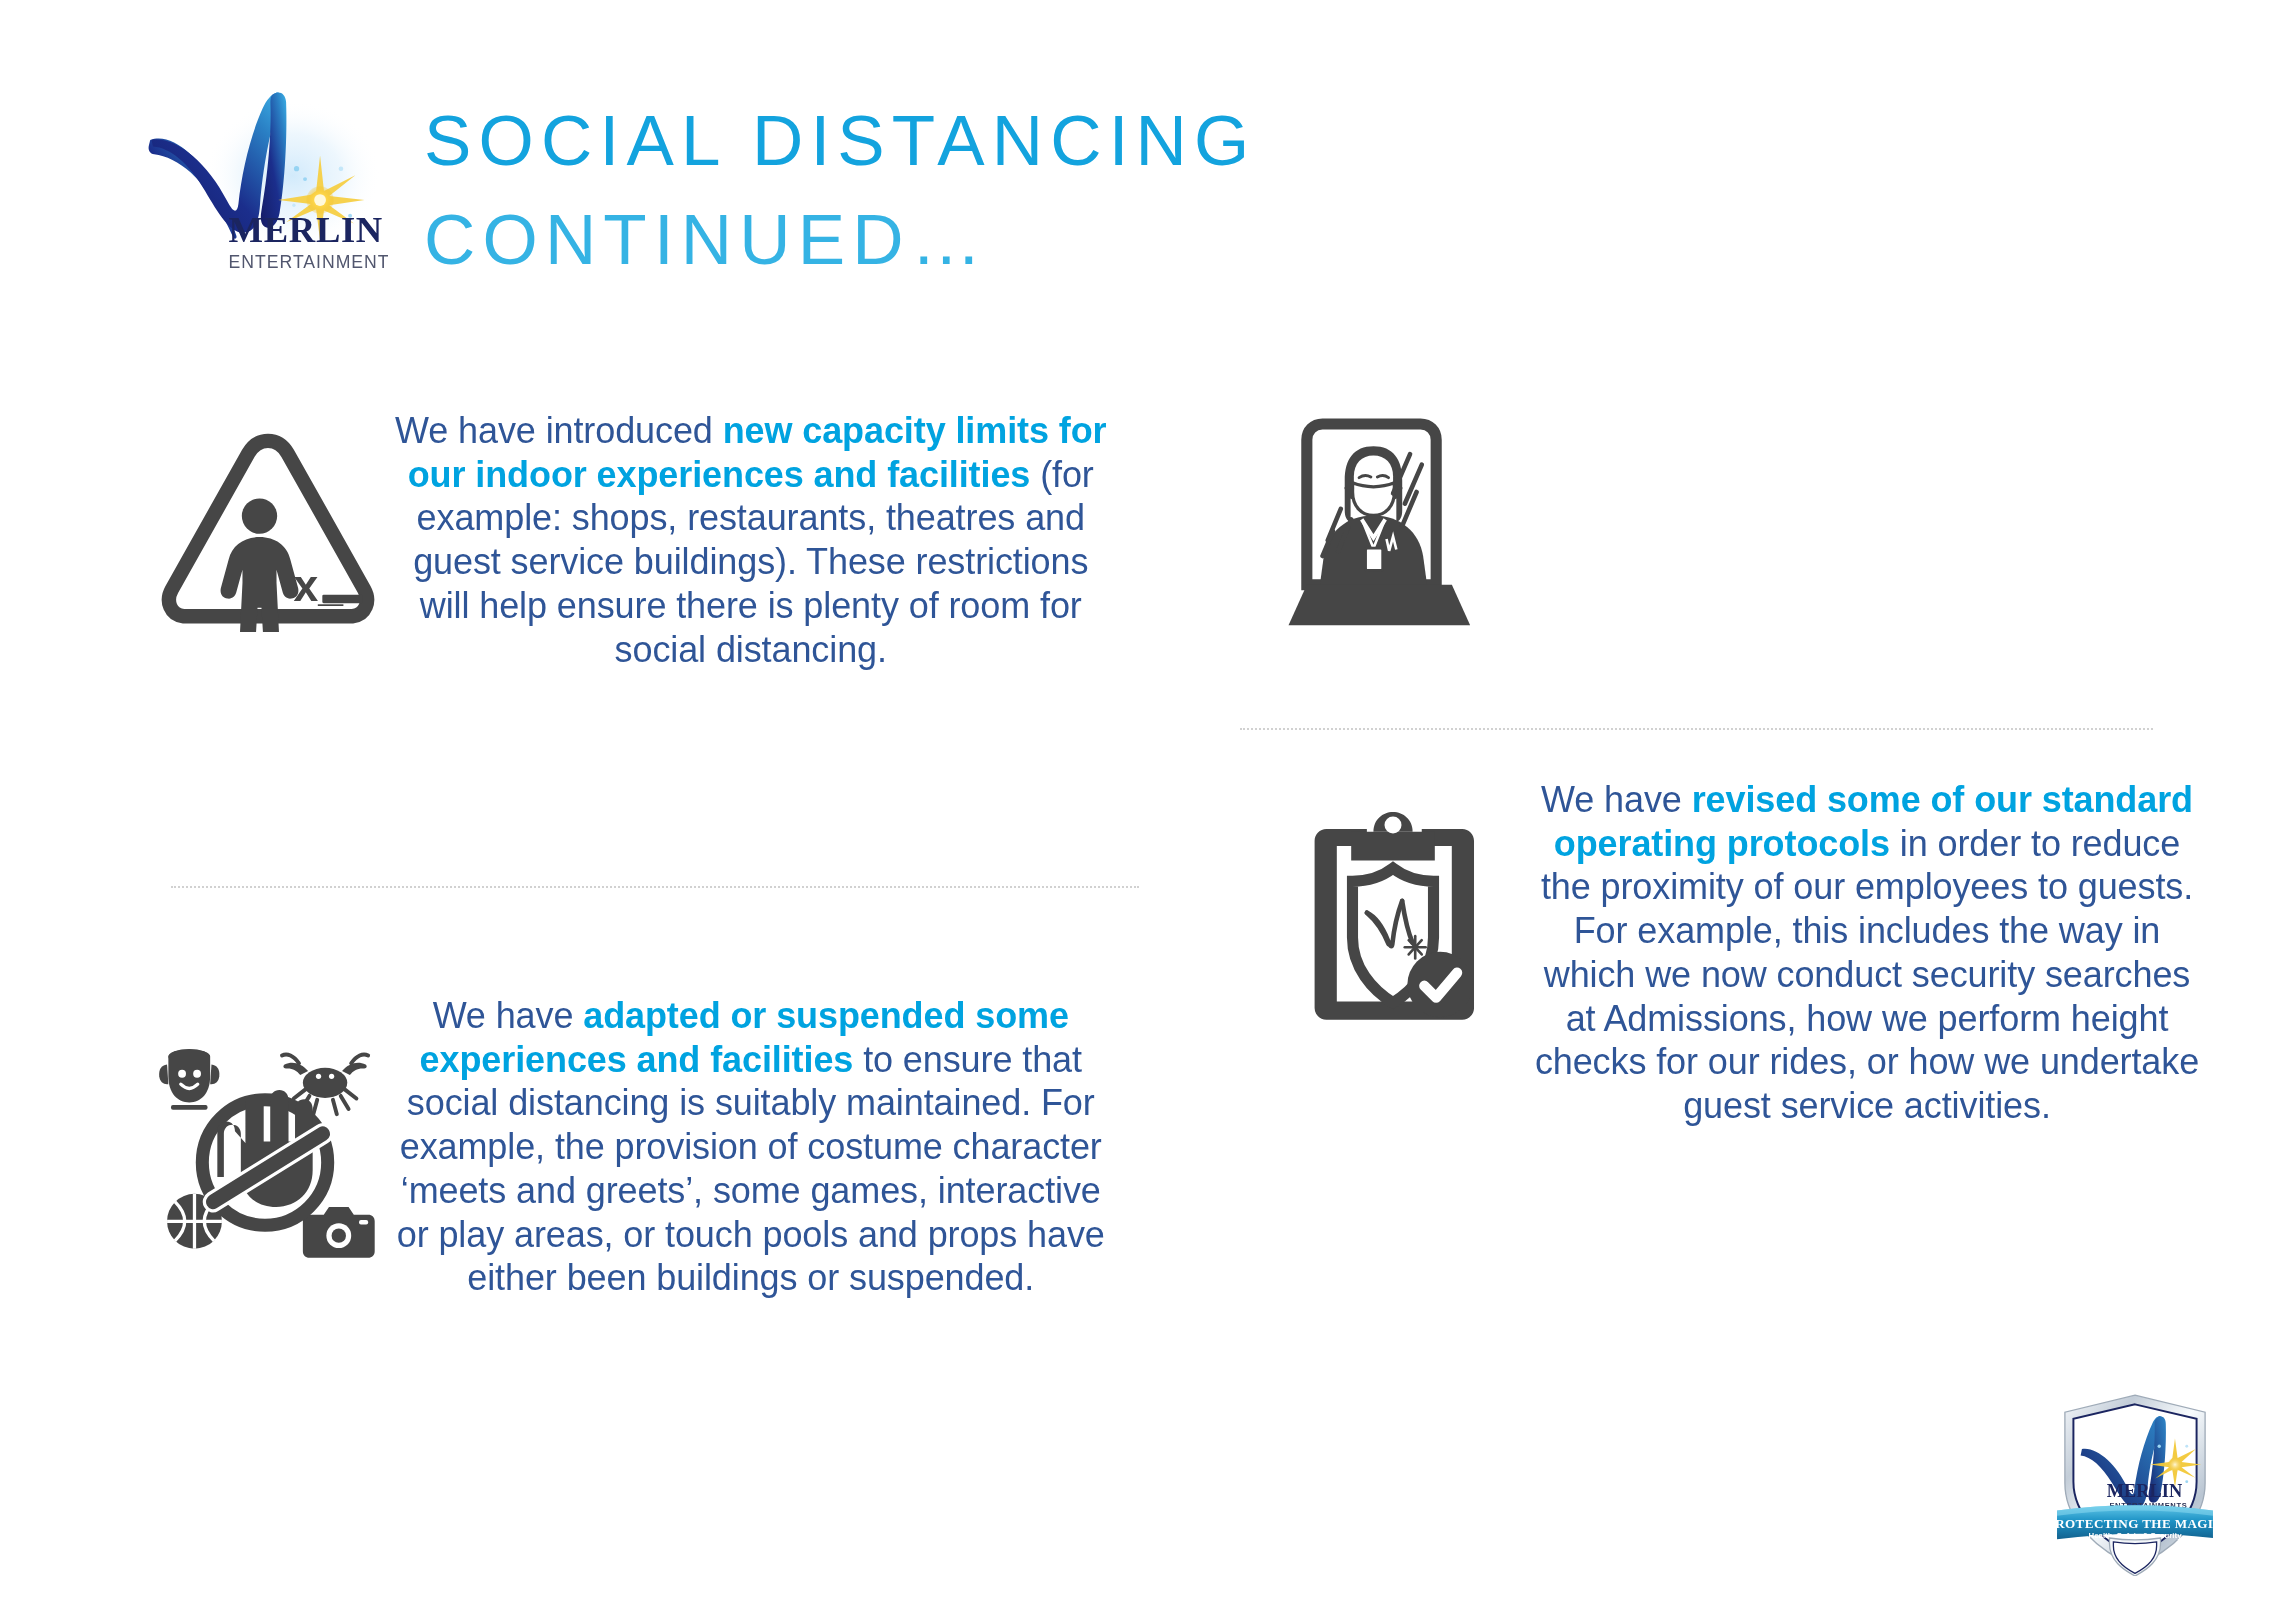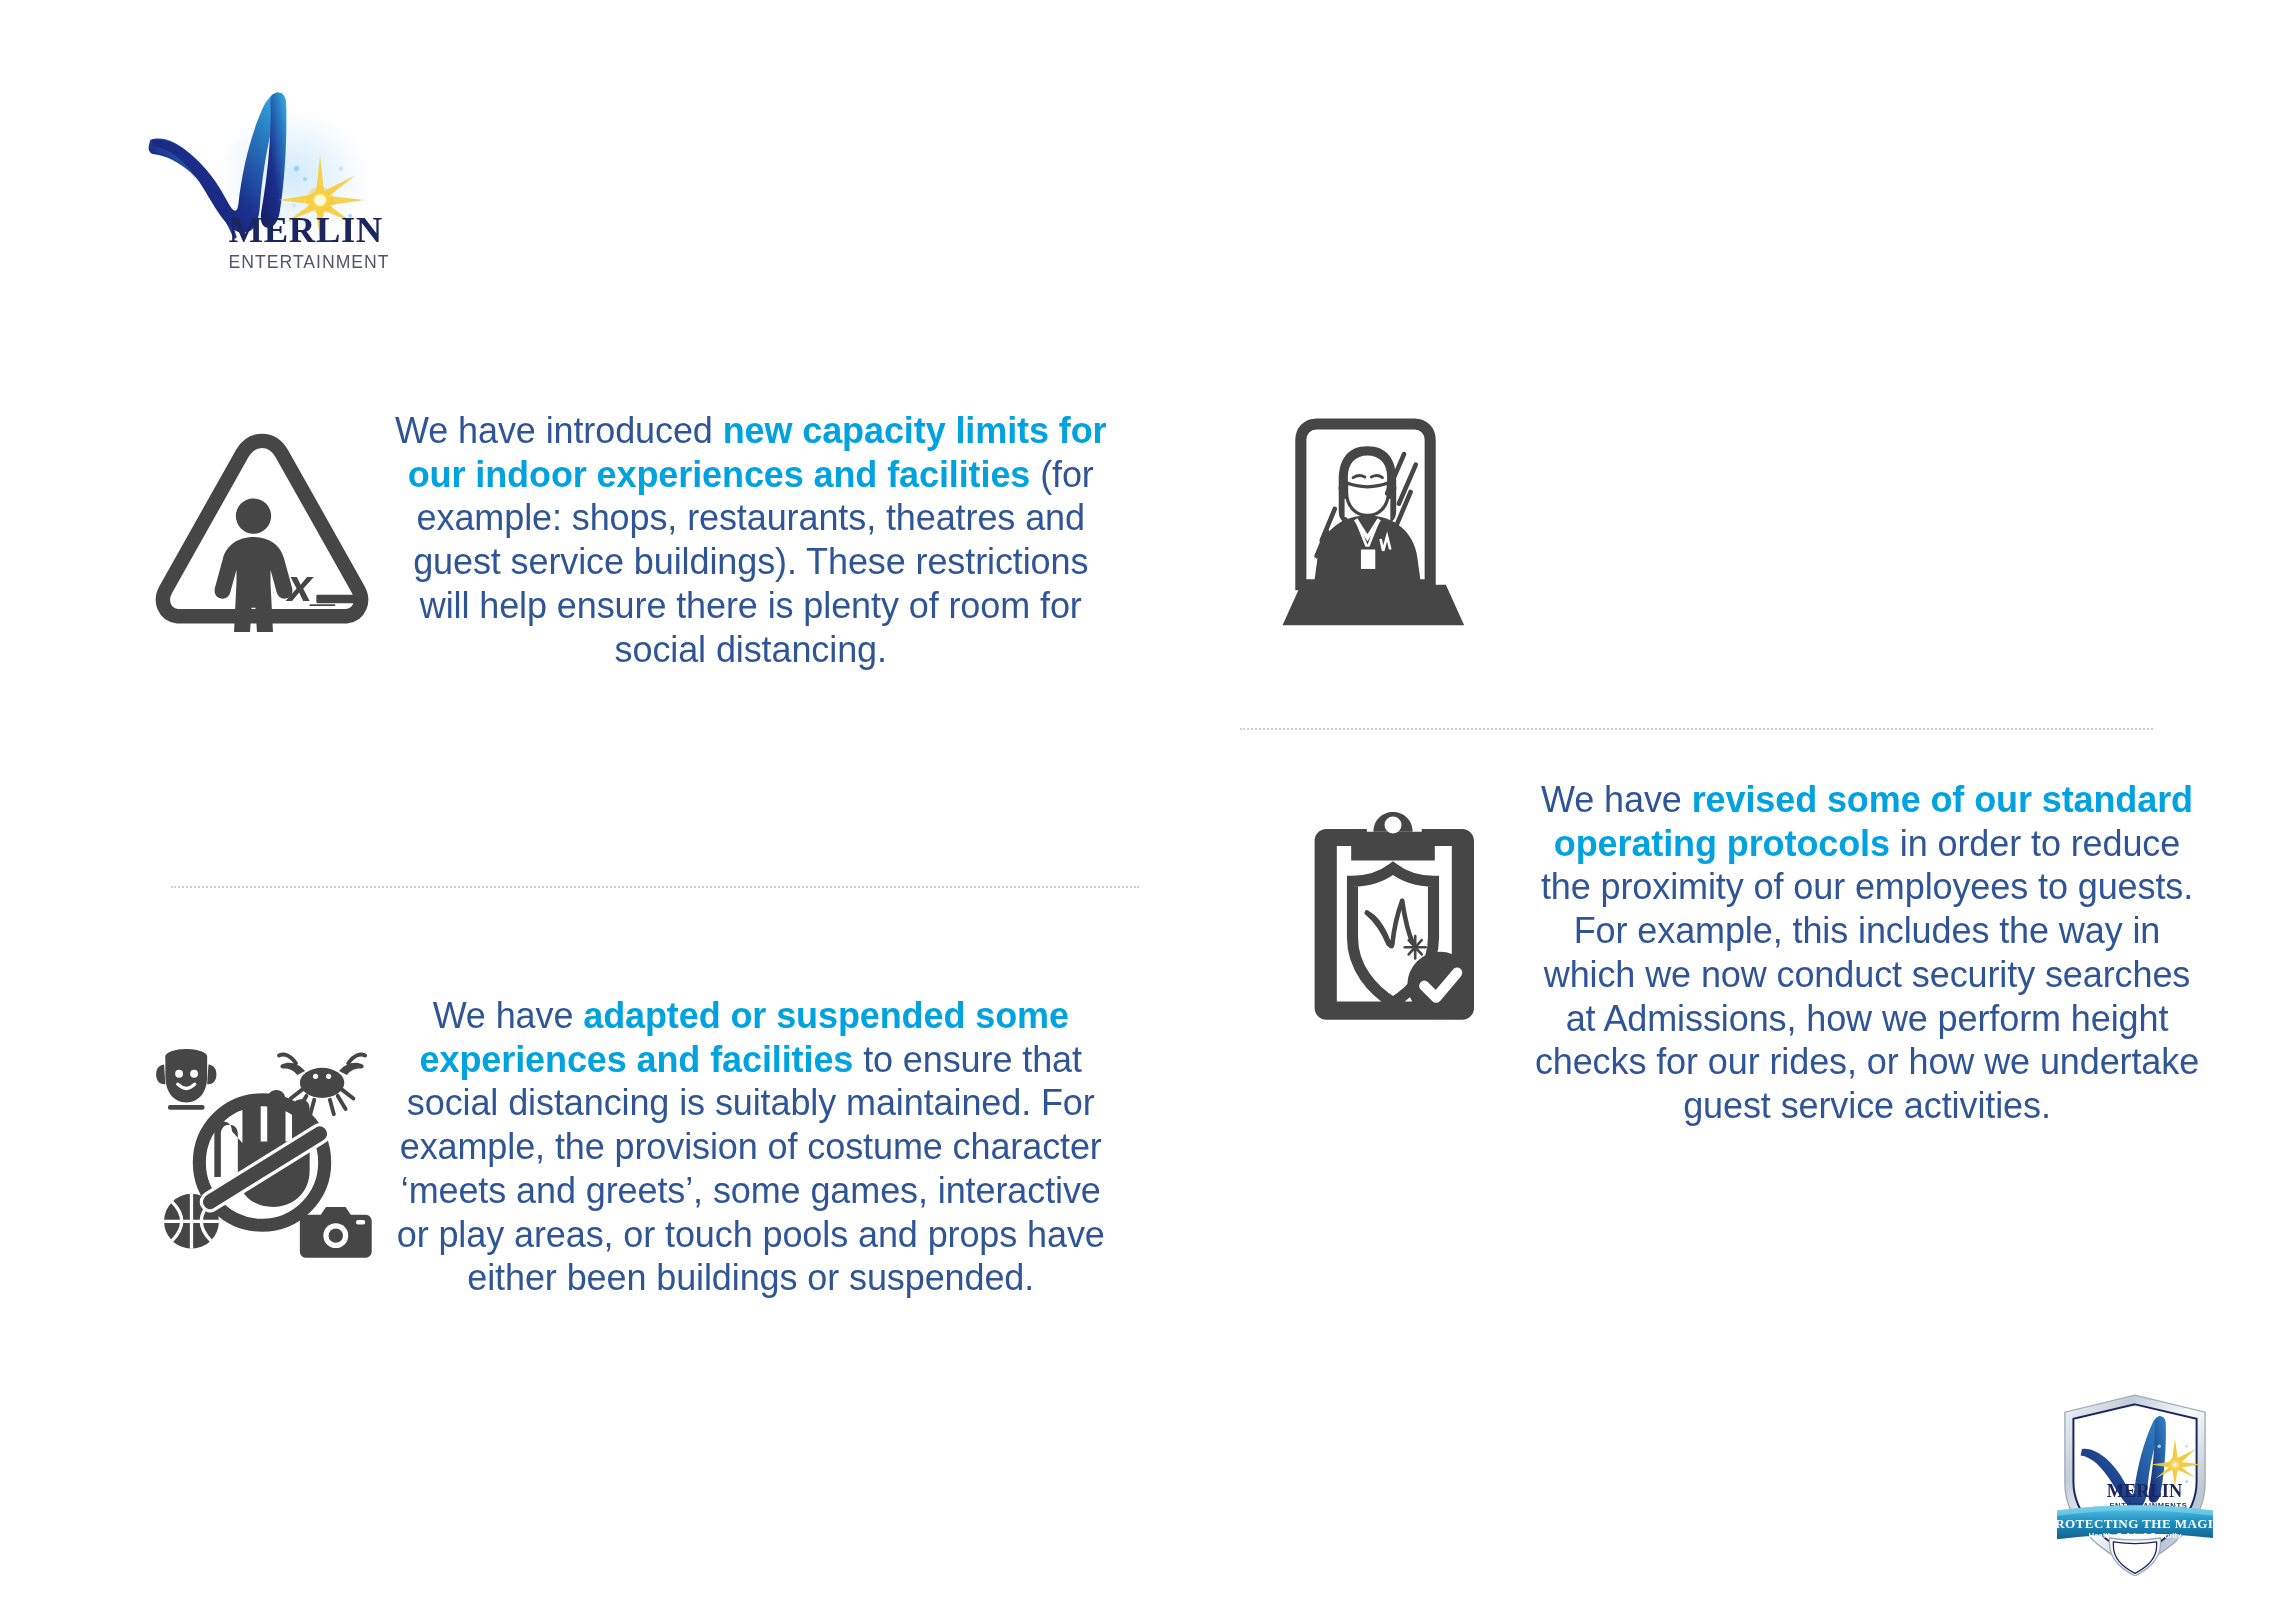--- a/index.html
+++ b/index.html
@@ -34,21 +34,21 @@
     font-weight: 300;
     line-height: 1.0;
     margin-top: 27.5px;
     white-space: nowrap;
     font-family: "Liberation Sans", sans-serif;
     -webkit-text-stroke: 0px;
     opacity: 0.94;
   }
 
   .block { position: absolute; display: flex; align-items: flex-start; }
-  .icon-cell { flex: 0 0 auto; display: flex; align-items: flex-start; justify-content: center; font-style: italic; }
+  .icon-cell { flex: 0 0 auto; display: flex; align-items: flex-start; justify-content: flex-end; }
   .text-cell { flex: 1 1 auto; text-align: center; }
 
   .body-text {
     color: #2F5597;
     font-size: 36px;
     line-height: 1.215;
     font-family: "Liberation Sans", sans-serif;
     font-stretch: condensed;
     letter-spacing: -0.1px;
   }
@@ -139,20 +139,24 @@
           <circle cx="314" cy="212" r="3" fill="#8FD0F2" opacity="0.8"></circle>
           <circle cx="252" cy="226" r="3" fill="#8FD0F2" opacity="0.8"></circle>
           <circle cx="228" cy="196" r="2.5" fill="#BFE4F8" opacity="0.8"></circle>
         </g>
 
         <text x="128" y="252" font-family="'Liberation Serif', serif" font-size="56" font-weight="700" fill="#1B2560" letter-spacing="1">MERLIN</text>
         <text x="128" y="292" font-family="'Liberation Sans', sans-serif" font-size="27" font-weight="400" fill="#51566E" letter-spacing="1.5">ENTERTAINMENTS</text>
       </svg>
     </div>
 
+    <div class="title-block">
+      <div class="title-line1">SOCIAL DISTANCING</div>
+      <div class="title-line2">CONTINUED…</div>
+    </div>
   </div>
 
   <div class="block" id="block-capacity">
     <div class="icon-cell">
       <svg width="216" height="203" viewBox="0 0 330 310" xmlns="http://www.w3.org/2000/svg">
 
         <path d="M165 18 C178 18 188 25 195 37 L312 245
                  C322 263 314 284 294 286 L36 286
                  C16 284 8 263 18 245 L135 37 C142 25 152 18 165 18 Z" fill="none" stroke="#464646" stroke-width="22" stroke-linejoin="round"></path>
 

